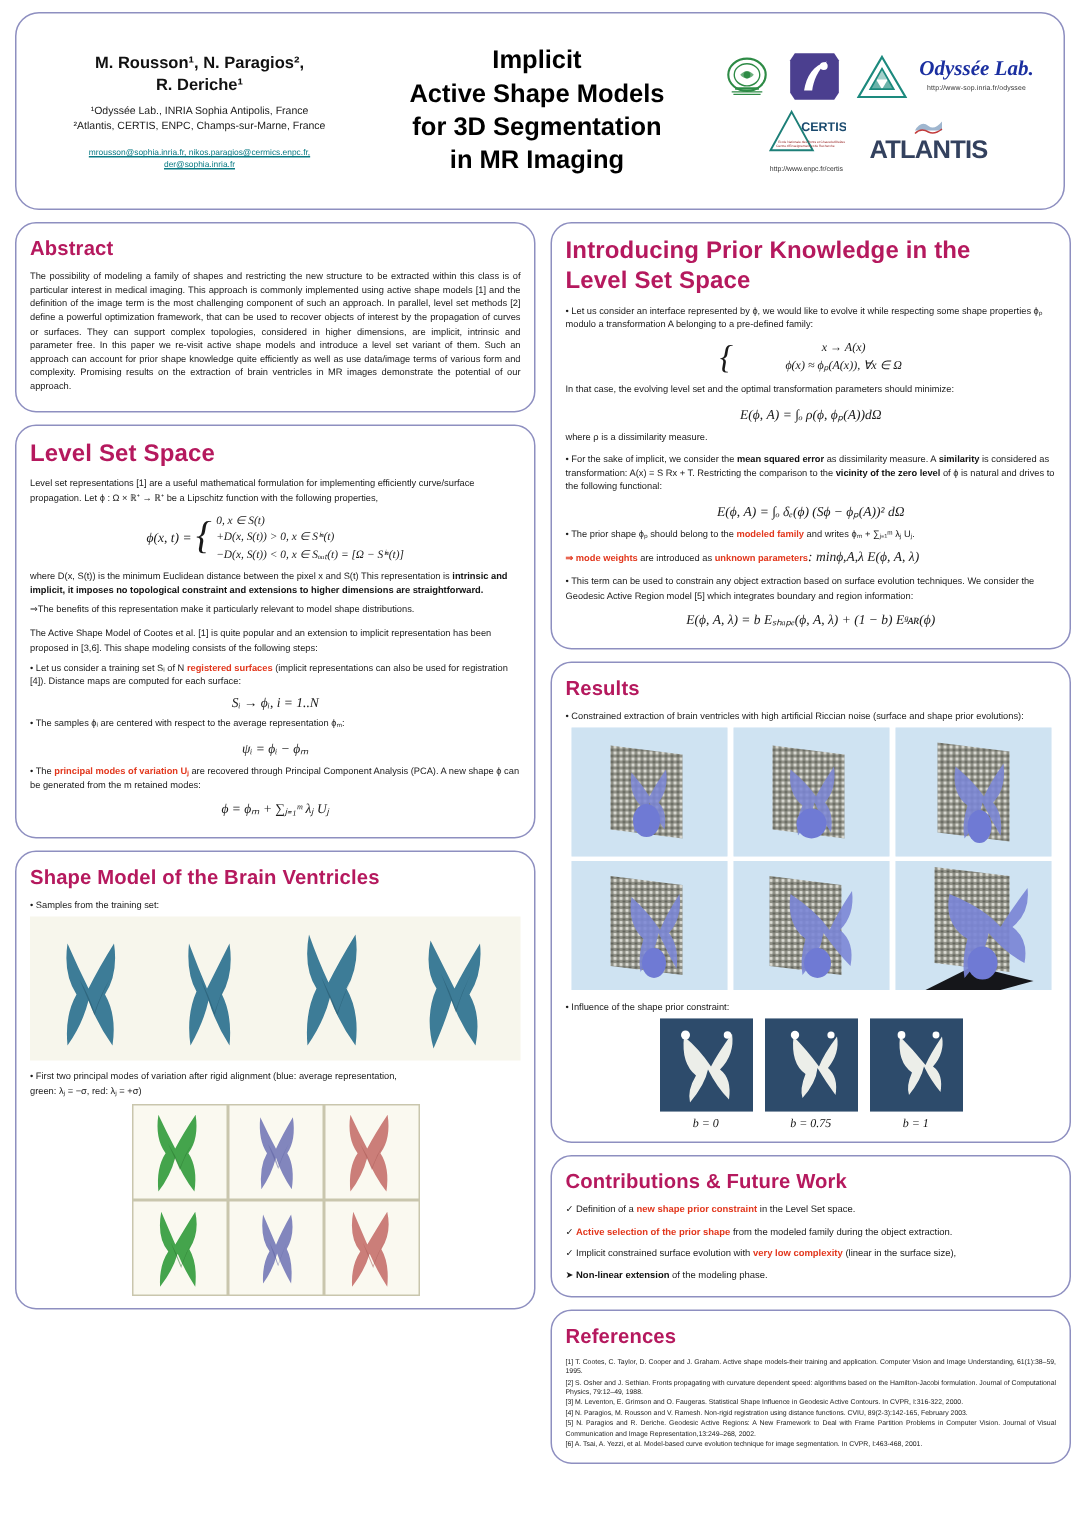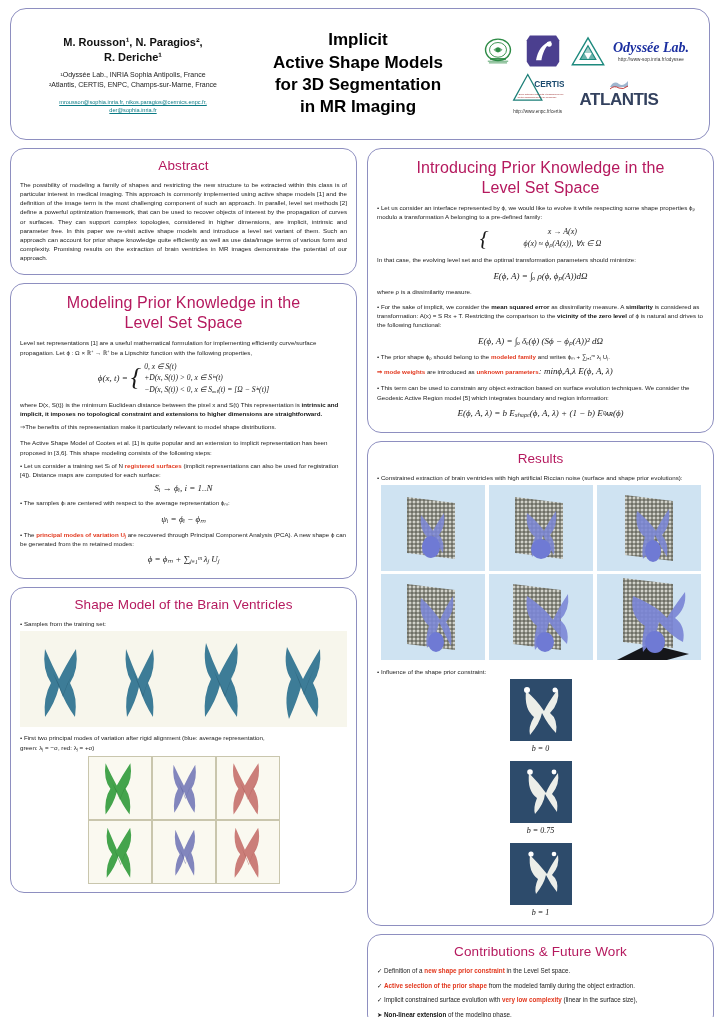--- a/index.html
+++ b/index.html
@@ -13,22 +13,22 @@
     box-sizing:border-box;
     padding:7px 9px 8px 9px;
     margin-bottom:8px;
   }
   .head-panel{padding:6px 8px;border-radius:16px;}
   .columns{display:flex;gap:10px;align-items:flex-start;}
   .col{width:347px;flex:0 0 347px;}
 
   .sec-title{
     color:#b5195e;
-    font-weight:normal;
-    text-align:center;
+    font-weight:bold;
+    text-align:left;
     font-size:13.5px;
     letter-spacing:.1px;
     margin:2px 0 5px 0;
     line-height:1.25;
   }
   .sec-title.two{font-size:16px;}
 
   p.body{font-size:6.2px;line-height:1.48;margin:0 0 4px 0;text-align:justify;color:#1a1a1a;}
   p.body.lft{text-align:left;}
   .bullet{font-size:6.2px;line-height:1.5;margin:0 0 3px 0;color:#1a1a1a;text-align:left;}
@@ -60,21 +60,21 @@
   .imgrow{display:flex;background:#f7f6ec;border:0;justify-content:space-around;align-items:flex-end;padding:4px 2px;}
   .vent{display:block;}
   .pca-grid{display:flex;flex-direction:column;align-items:center;margin-top:4px;}
   .pca-row{display:flex;}
   .pca-cell{width:64px;height:64px;border:1px solid #c9c6ad;background:#faf9f0;display:flex;align-items:center;justify-content:center;box-sizing:border-box;}
 
   .res-grid{display:flex;flex-direction:column;gap:3px;margin-top:3px;}
   .res-row{display:flex;gap:4px;justify-content:center;}
   .res-cell{width:104px;height:86px;background:#cfe3f2;display:flex;align-items:center;justify-content:center;overflow:hidden;}
 
-  .prior-row{display:flex;gap:8px;justify-content:center;margin-top:3px;flex-direction:column;}
+  .prior-row{display:flex;gap:8px;justify-content:center;margin-top:3px;}
   .prior-col{display:flex;flex-direction:column;align-items:center;}
   .prior-cell{width:62px;height:62px;background:#2d4b6b;display:flex;align-items:center;justify-content:center;overflow:hidden;}
   .prior-lab{font-family:"Liberation Serif",serif;font-style:italic;font-size:8px;margin-top:3px;color:#111;}
 
   .contrib{font-size:6.3px;line-height:1.5;margin:0 0 5px 0;color:#1a1a1a;}
   .refs{font-size:4.6px;line-height:1.42;color:#1a1a1a;margin:0;text-align:justify;}
   .refs div{margin-bottom:.5px;}
 </style>
 </head>
 <body>
@@ -158,21 +158,20 @@
 
     <div class="col">
 
       <div class="panel">
         <div class="sec-title">Abstract</div>
         <p class="body">The possibility of modeling a family of shapes and restricting the new structure to be extracted within this class is of particular interest in medical imaging. This approach is commonly implemented using active shape models [1] and the definition of the image term is the most challenging component of such an approach. In parallel, level set methods [2] define a powerful optimization framework, that can be used to recover objects of interest by the propagation of curves or surfaces. They can support complex topologies, considered in higher dimensions, are implicit, intrinsic and parameter free. In this paper we re-visit active shape models and introduce a level set variant of them. Such an approach can account for prior shape knowledge quite efficiently as well as use data/image terms of various form and complexity. Promising results on the extraction of brain ventricles in MR images demonstrate the potential of our approach.</p>
       </div>
 
       <div class="panel">
         <div class="sec-title two">
-          <div>Modeling Prior Knowledge in the</div>
           <div>Level Set Space</div>
         </div>
         <p class="body lft">Level set representations [1] are a useful mathematical formulation for implementing efficiently curve/surface propagation. Let  ϕ : Ω × ℝ⁺ → ℝ⁺ be a Lipschitz function with the following properties,</p>
 
         <div class="eq" style="display:flex;justify-content:center;align-items:center;gap:3px;">
           <span>ϕ(x, t) =</span>
           <span style="font-size:26px;line-height:.8;">{</span>
           <span style="text-align:left;font-size:7.6px;line-height:1.5;">
             <div>0,                            x ∈ S(t)</div>
             <div>+D(x, S(t)) &gt; 0,   x ∈ Sⁱⁿ(t)</div>

